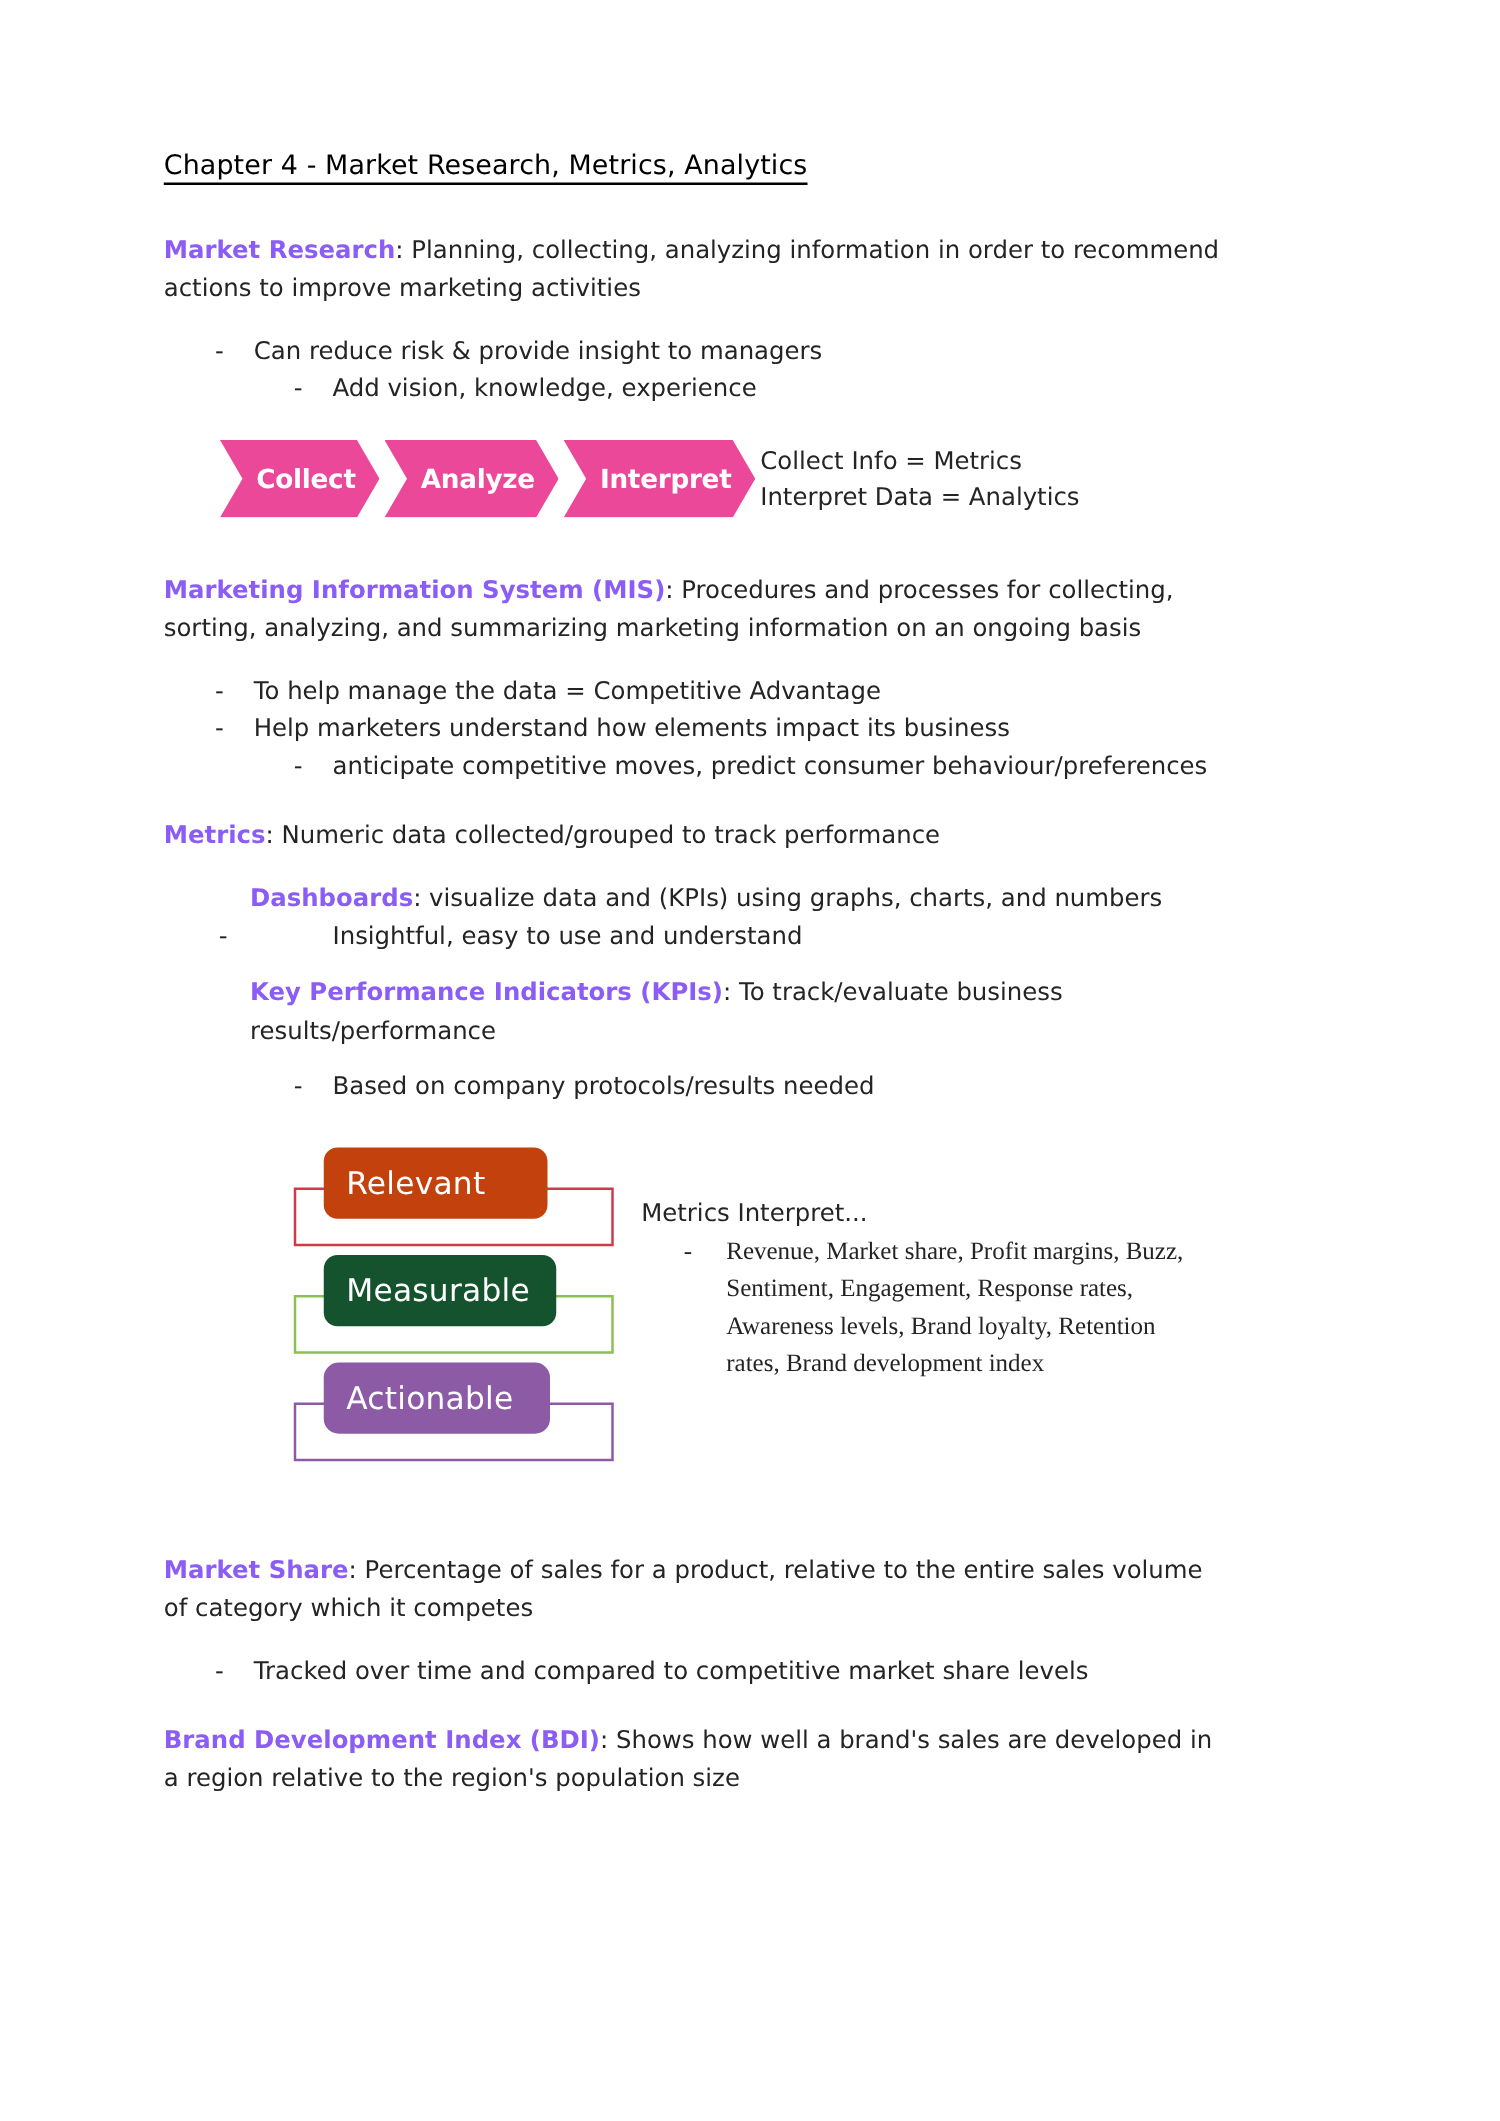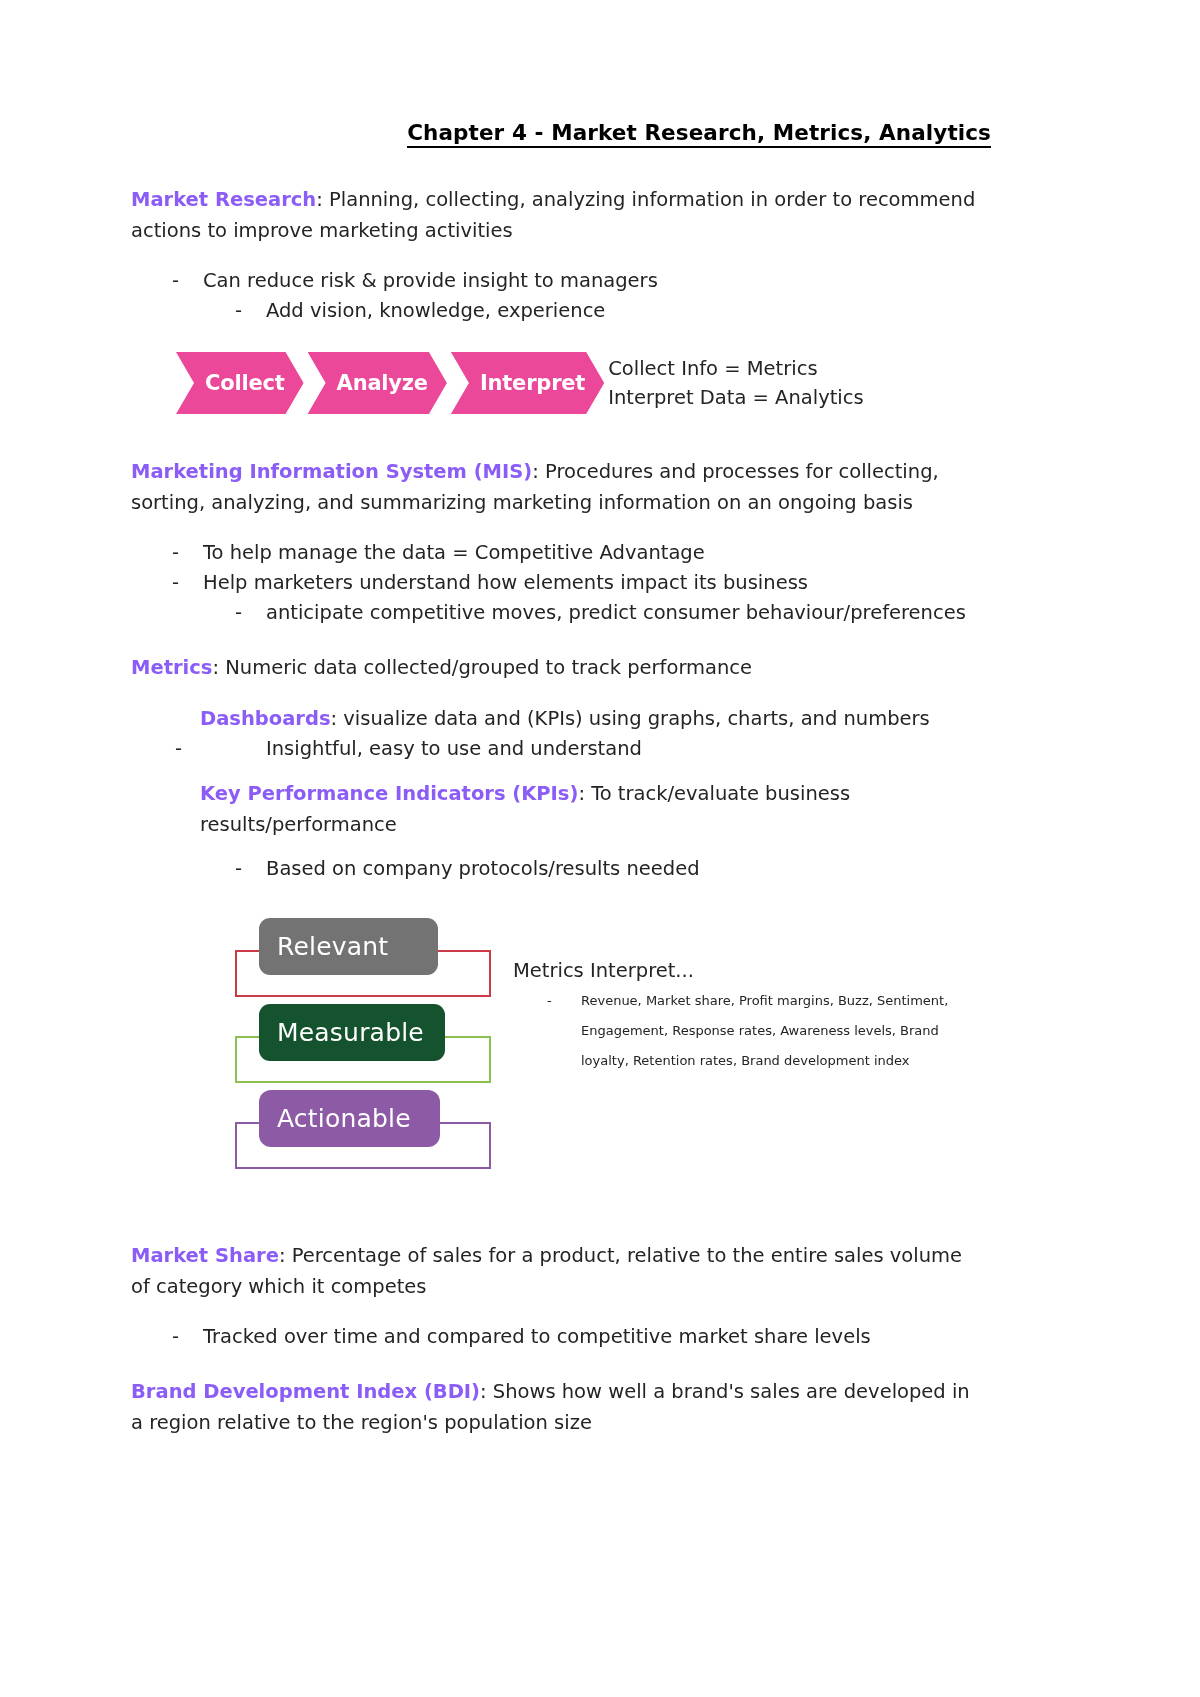--- a/index.html
+++ b/index.html
@@ -20,23 +20,23 @@
   }
   .content {
     position: absolute;
     left: 131px;
     top: 120px;
     width: 860px;
   }
 
   
   .doc-title {
-    text-align: right;
+    text-align: left;
     font-size: 21.5px;
-    font-weight: bold;
+    font-weight: normal;
     letter-spacing: 0.1px;
     margin: 0 0 38px 0;
     padding-bottom: 1px;
     color: #000000;
   }
   .doc-title span.u {
     border-bottom: 2px solid #000;
     padding-bottom: 1px;
   }
 
@@ -163,21 +163,21 @@
     box-sizing: border-box;
     background: transparent;
   }
   .rma-pill {
     position: absolute;
     left: 128px;
     top: 0;
     width: 179px;
     height: 57px;
     border-radius: 11px;
-    background: #737373;
+    background: #c2410c;
     display: flex;
     align-items: center;
     padding-left: 18px;
     box-sizing: border-box;
     color: #ffffff;
     font-size: 25px;
     font-weight: normal;
     letter-spacing: 0.2px;
   }
   .rma-item.green .rma-frame { border-color: #8cc152; }
@@ -190,24 +190,25 @@
     padding-top: 48px;
     width: 440px;
   }
   .rma-side-title {
     font-size: 19.5px;
     line-height: 30px;
     color: #242424;
   }
   .rma-side-bullet {
     position: relative;
-    font-size: 13px;
+    font-size: 20px;
     line-height: 30px;
     color: #242424;
     padding-left: 68px;
+    font-family: Liberation Serif, serif;
   }
   .rma-side-bullet::before {
     content: "-";
     position: absolute;
     left: 34px;
     top: 0;
   }
 </style>
 </head>
 <body>

